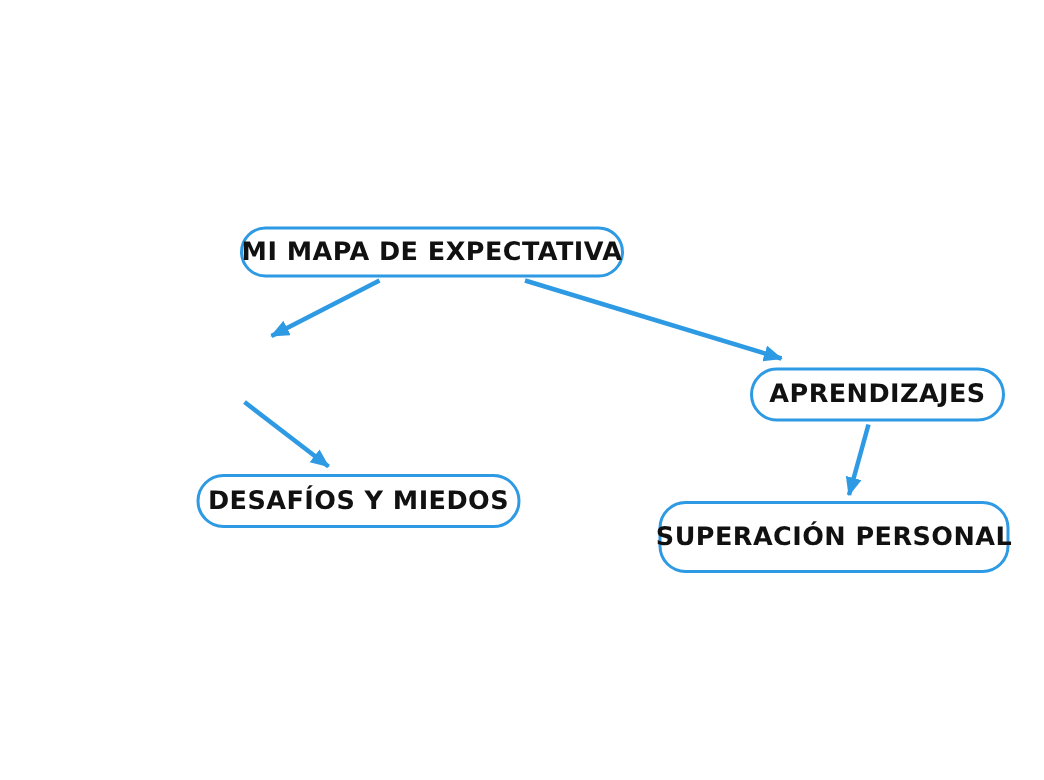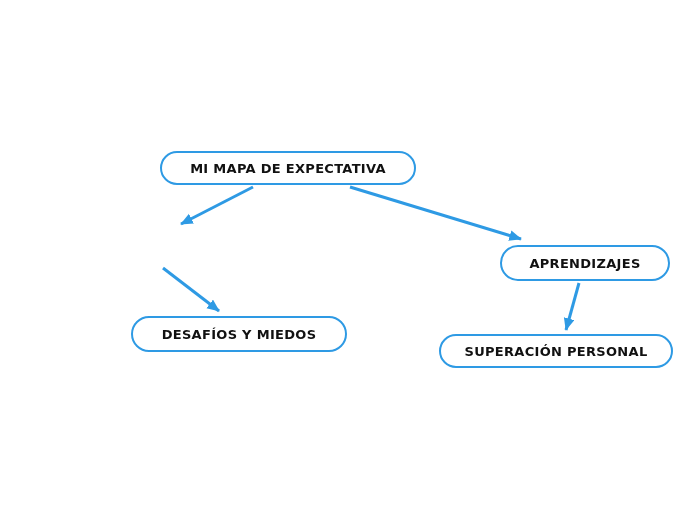--- a/index.html
+++ b/index.html
@@ -28,21 +28,21 @@
     box-sizing: border-box;
     background: #ffffff;
     border: 2px solid #2E9AE4;
     border-radius: 18px;
     display: flex;
     align-items: center;
     justify-content: center;
     z-index: 2;
   }
   .node-label {
-    font-size: 13px;
+    font-size: 17px;
     font-weight: bold;
     color: #111111;
     letter-spacing: 0.3px;
     white-space: nowrap;
     text-align: center;
     padding: 0 8px;
   }
 </style>
 </head>
 <body>
@@ -67,17 +67,17 @@
 
 
   <div class="node" style="left: 500px; top: 245px; width: 170px; height: 36px; border-color: rgb(46, 154, 228); background: rgb(255, 255, 255);">
     <span class="node-label" style="color: rgb(17, 17, 17);">APRENDIZAJES</span>
   </div>
 
   <div class="node" style="left: 131px; top: 316px; width: 216px; height: 36px; border-color: rgb(46, 154, 228); background: rgb(255, 255, 255);">
     <span class="node-label" style="color: rgb(17, 17, 17);">DESAFÍOS Y MIEDOS</span>
   </div>
 
-  <div class="node" style="left: 439px; top: 334px; width: 234px; height: 34px; border-color: rgb(46, 154, 228); background: rgb(255, 255, 255);">
+  <div class="node" style="left: 439px; top: 334px; width: 234px; height: 48px; border-color: rgb(46, 154, 228); background: rgb(255, 255, 255);">
     <span class="node-label" style="color: rgb(17, 17, 17);">SUPERACIÓN PERSONAL</span>
   </div>
 
 </div>
 
 </body></html>

